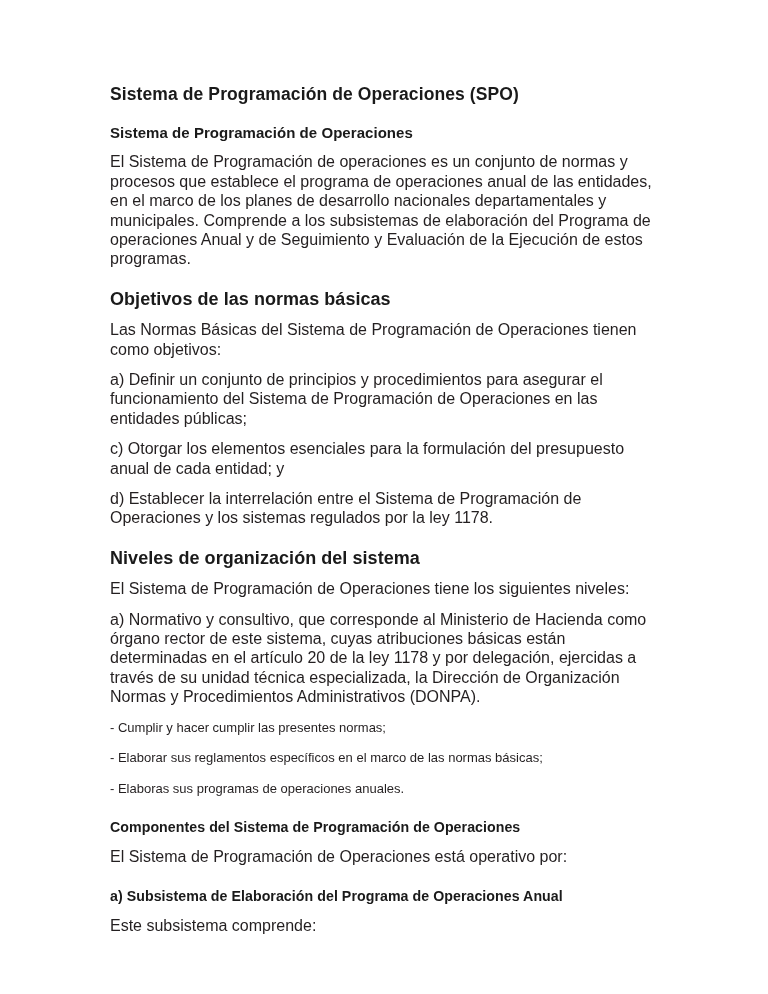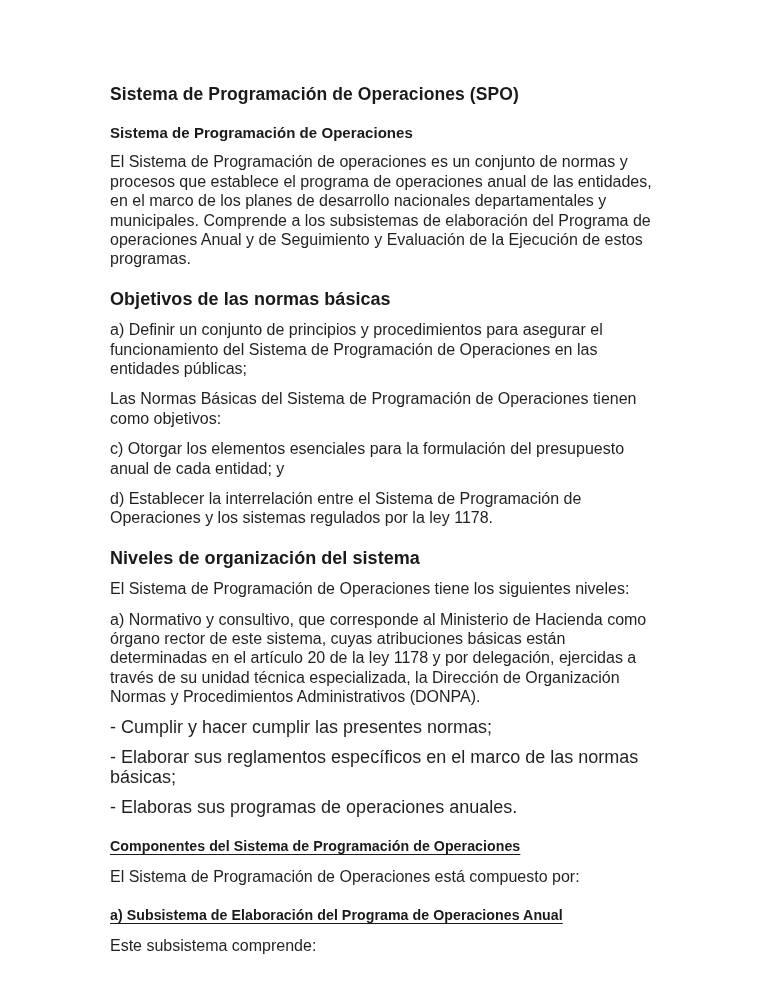--- a/index.html
+++ b/index.html
@@ -50,55 +50,54 @@
     color: #1a1a1a;
     margin: 0 0 10px 0;
     letter-spacing: 0.05px;
   }
   h3.underlined-heading {
     font-size: 14.2px;
     font-weight: bold;
     line-height: 1.3;
     color: #1a1a1a;
     margin: 20px 0 11px 0;
-    text-decoration: underline;
     text-underline-offset: 3px;
     letter-spacing: 0.05px;
   }
   p.para {
     font-size: 16px;
     line-height: 19.4px;
     color: #231f20;
     margin: 0 0 11px 0;
     text-align: left;
   }
   p.bullet-line {
-    font-size: 18px;
+    font-size: 13px;
     line-height: 19.4px;
     color: #231f20;
     margin: 0 0 11px 0;
   }
 </style>
 </head>
 <body>
 
 <div class="page">
   <div class="doc-body">
 
     <h1 class="doc-title">Sistema de Programación de Operaciones (SPO)</h1>
 
     <h3 class="sub-heading">Sistema de Programación de Operaciones</h3>
 
     <p class="para">El Sistema de Programación de operaciones es un conjunto de normas y procesos que establece el programa de operaciones anual de las entidades, en el marco de los planes de desarrollo nacionales departamentales y municipales. Comprende a los subsistemas de elaboración del Programa de operaciones Anual y de Seguimiento y Evaluación de la Ejecución de estos programas.</p>
 
     <h2 class="section-heading">Objetivos de las normas básicas</h2>
 
+    <p class="para">Las Normas Básicas del Sistema de Programación de Operaciones tienen como objetivos:</p>
+
     <p class="para">a) Definir un conjunto de principios y procedimientos para asegurar el funcionamiento del Sistema de Programación de Operaciones en las entidades públicas;</p>
-
-    <p class="para">Las Normas Básicas del Sistema de Programación de Operaciones tienen como objetivos:</p>
 
 
     <p class="para">c) Otorgar los elementos esenciales para la formulación del presupuesto anual de cada entidad; y</p>
 
     <p class="para">d) Establecer la interrelación entre el Sistema de Programación de Operaciones y los sistemas regulados por la ley 1178.</p>
 
     <h2 class="section-heading">Niveles de organización del sistema</h2>
 
     <p class="para">El Sistema de Programación de Operaciones tiene los siguientes niveles:</p>
 
@@ -107,20 +106,20 @@
 
     <p class="bullet-line">- Cumplir y hacer cumplir las presentes normas;</p>
 
     <p class="bullet-line">- Elaborar sus reglamentos específicos en el marco de las normas básicas;</p>
 
 
     <p class="bullet-line">- Elaboras sus programas de operaciones anuales.</p>
 
     <h3 class="underlined-heading">Componentes del Sistema de Programación de Operaciones</h3>
 
-    <p class="para">El Sistema de Programación de Operaciones está compuesto por:</p>
+    <p class="para">El Sistema de Programación de Operaciones está operativo por:</p>
 
     <h3 class="underlined-heading">a) Subsistema de Elaboración del Programa de Operaciones Anual</h3>
 
     <p class="para">Este subsistema comprende:</p>
 
   </div>
 </div>
 
 </body></html>

